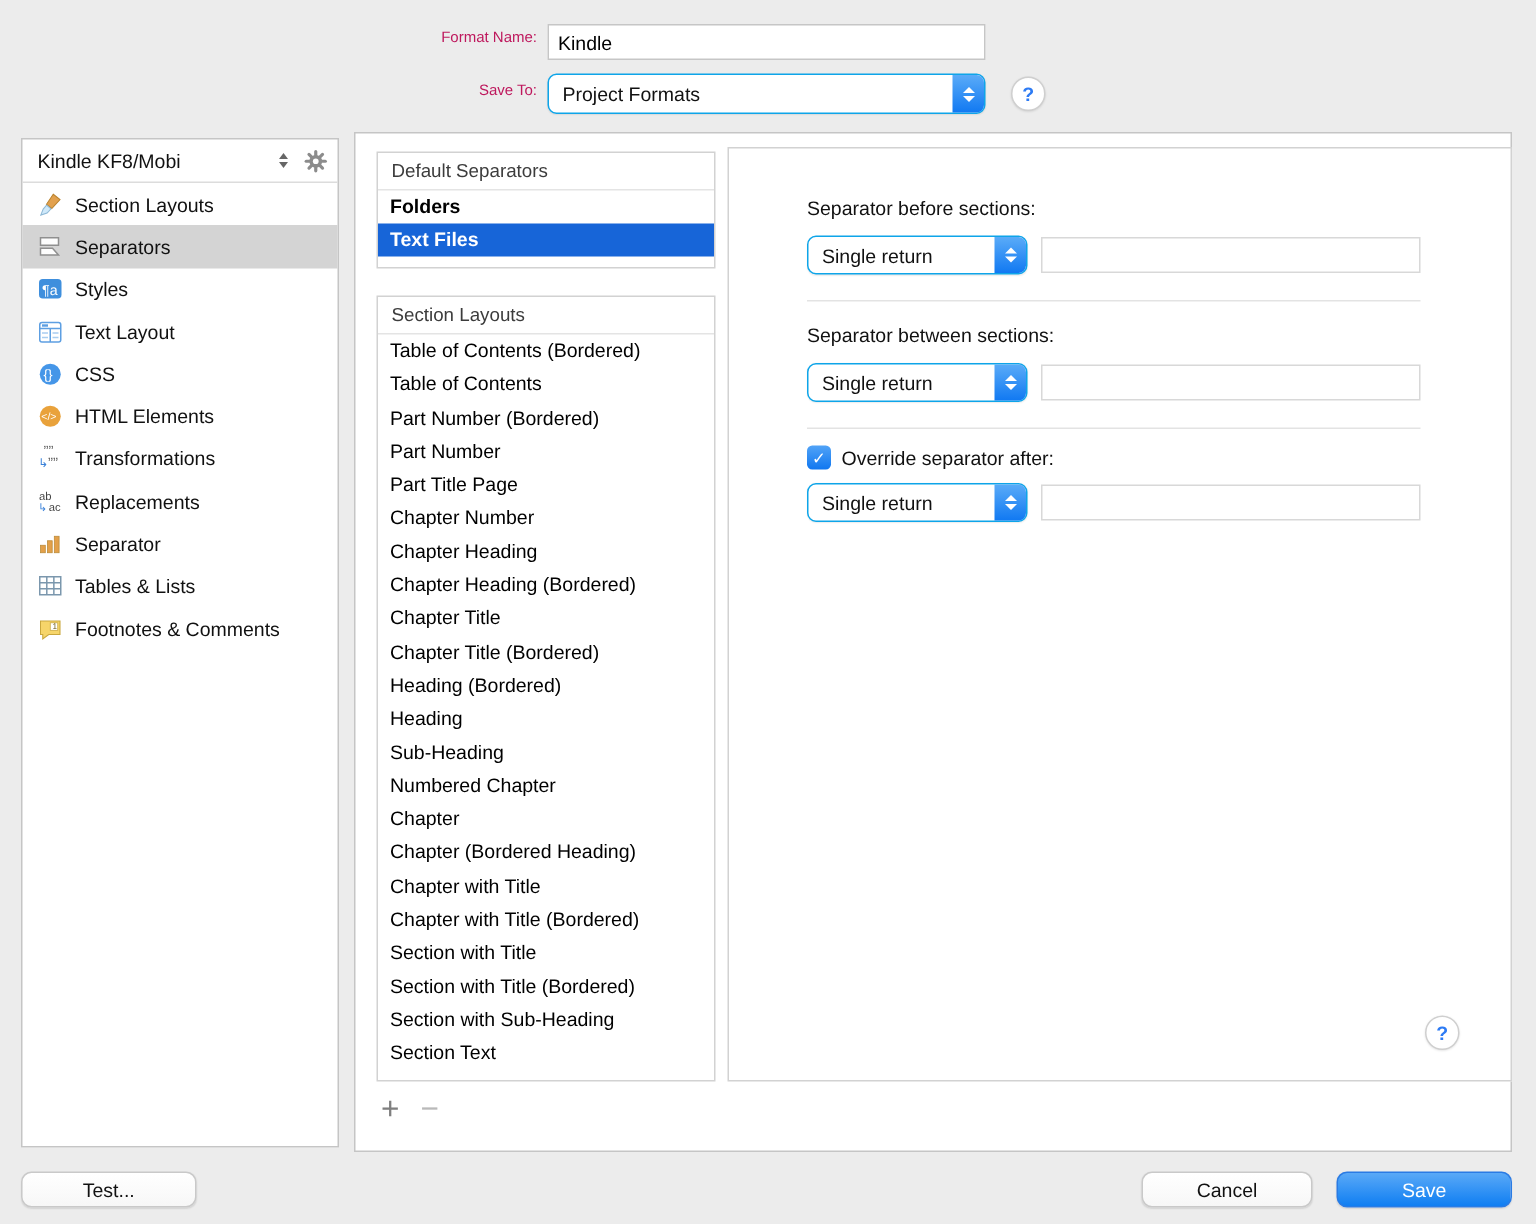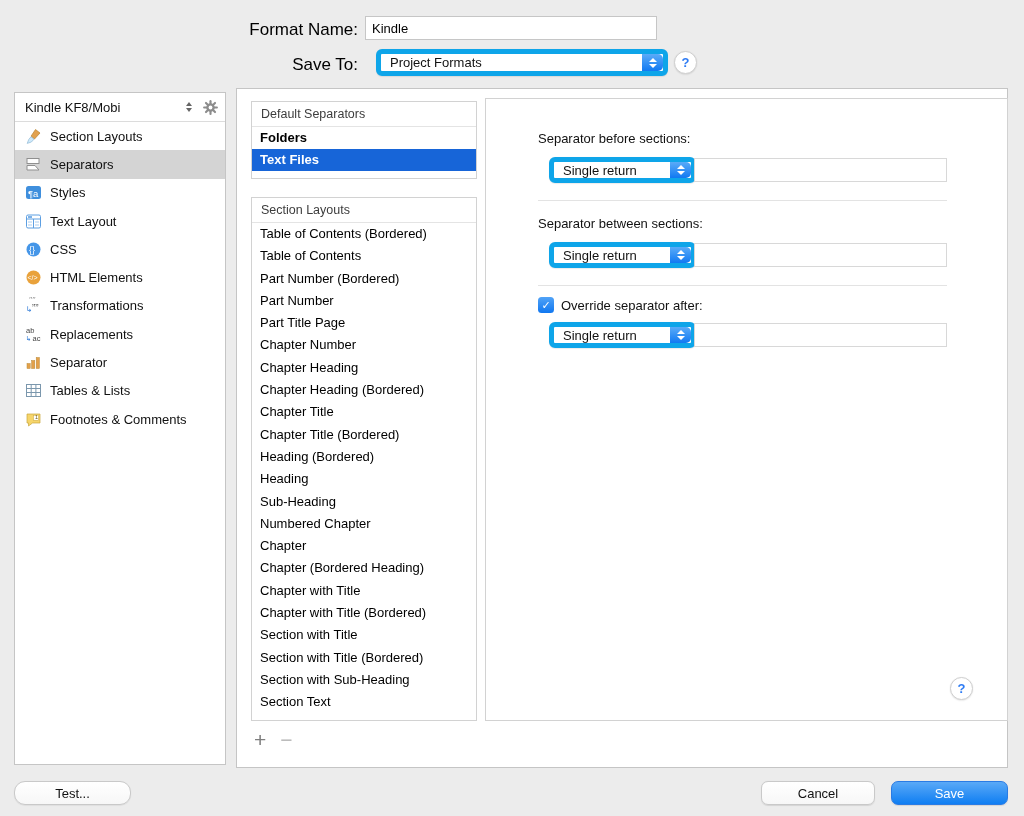--- a/index.html
+++ b/index.html
@@ -1,23 +1,23 @@
 <!DOCTYPE html>
 <html><head>
 <meta charset="utf-8">
 <style>
   * { margin:0; padding:0; box-sizing:border-box; }
   html,body { width:1024px; height:816px; }
   body { font-family:"Liberation Sans","DejaVu Sans",sans-serif; background:#ececec; font-size:13px; color:#1a1a1a; }
   .app { position:relative; width:1024px; height:816px; overflow:hidden; }
 
   
-  .top-label { position:absolute; width:128px; text-align:right; font-size:17px; color:#000000; }
+  .top-label { position:absolute; width:128px; text-align:right; font-size:10px; color:#be185d; }
   .text-input { position:absolute; border:1px solid #c6c6c6; background:#fff; font:13px "Liberation Sans",sans-serif; padding:0 6px; outline:none; }
-  .popup { position:absolute; display:flex; align-items:center; background:#fff; border:5px solid #0ea5e9; border-radius:6px; box-shadow:0 .5px 1px rgba(0,0,0,.08); cursor:default;margin-left:11px; }
+  .popup { position:absolute; display:flex; align-items:center; background:#fff; border:1px solid #0ea5e9; border-radius:6px; box-shadow:0 .5px 1px rgba(0,0,0,.08); cursor:default; }
   .popup .popup-text { flex:1; padding-left:9px; font-size:13px; color:#111; white-space:nowrap; overflow:hidden; }
   .popup .stepper { width:21px; align-self:stretch; border-radius:0 5px 5px 0; background:linear-gradient(#5aabf8,#1179f2); display:flex; flex-direction:column; align-items:center; justify-content:center; gap:2px; }
   .chev-up { width:0; height:0; border-left:4px solid transparent; border-right:4px solid transparent; border-bottom:4px solid #fff; }
   .chev-dn { width:0; height:0; border-left:4px solid transparent; border-right:4px solid transparent; border-top:4px solid #fff; }
   .help-btn { position:absolute; width:23px; height:23px; border-radius:50%; background:#fff; border:1px solid #cfcfcf; box-shadow:0 .5px 1.5px rgba(0,0,0,.12); color:#2d7bf4; font-size:13px; font-weight:bold; display:flex; align-items:center; justify-content:center; cursor:default; }
 
   
   .sidebar { position:absolute; left:14px; top:92px; width:212px; height:673px; background:#fff; border:1px solid #c5c5c5; }
   .sidebar-header { height:29px; border-bottom:1px solid #dcdcdc; display:flex; align-items:center; padding:0 6px 0 10px; }
   .sidebar-header .fmt-name { flex:1; font-size:13px; color:#111; }
@@ -285,17 +285,17 @@
             <i class="chev-up"></i>
             <i class="chev-dn"></i>
           </span>
       </div>
       <input class="d-field" style="top: 224px;" value="">
 
       <div class="help-btn" style="left:464px; top:578px; position:absolute;">?</div>
     </div>
   </div>
 
-  <div class="btn" style="left:14px; top:781px; width:117px;border-radius:11px;">Test...</div>
+  <div class="btn" style="left:14px; top:781px; width:117px;">Test...</div>
   <div class="btn" style="left:761px; top:781px; width:114px;">Cancel</div>
   <div class="btn primary" style="left:891px; top:781px; width:117px;">Save</div>
 
 </div>
 
 </body></html>

